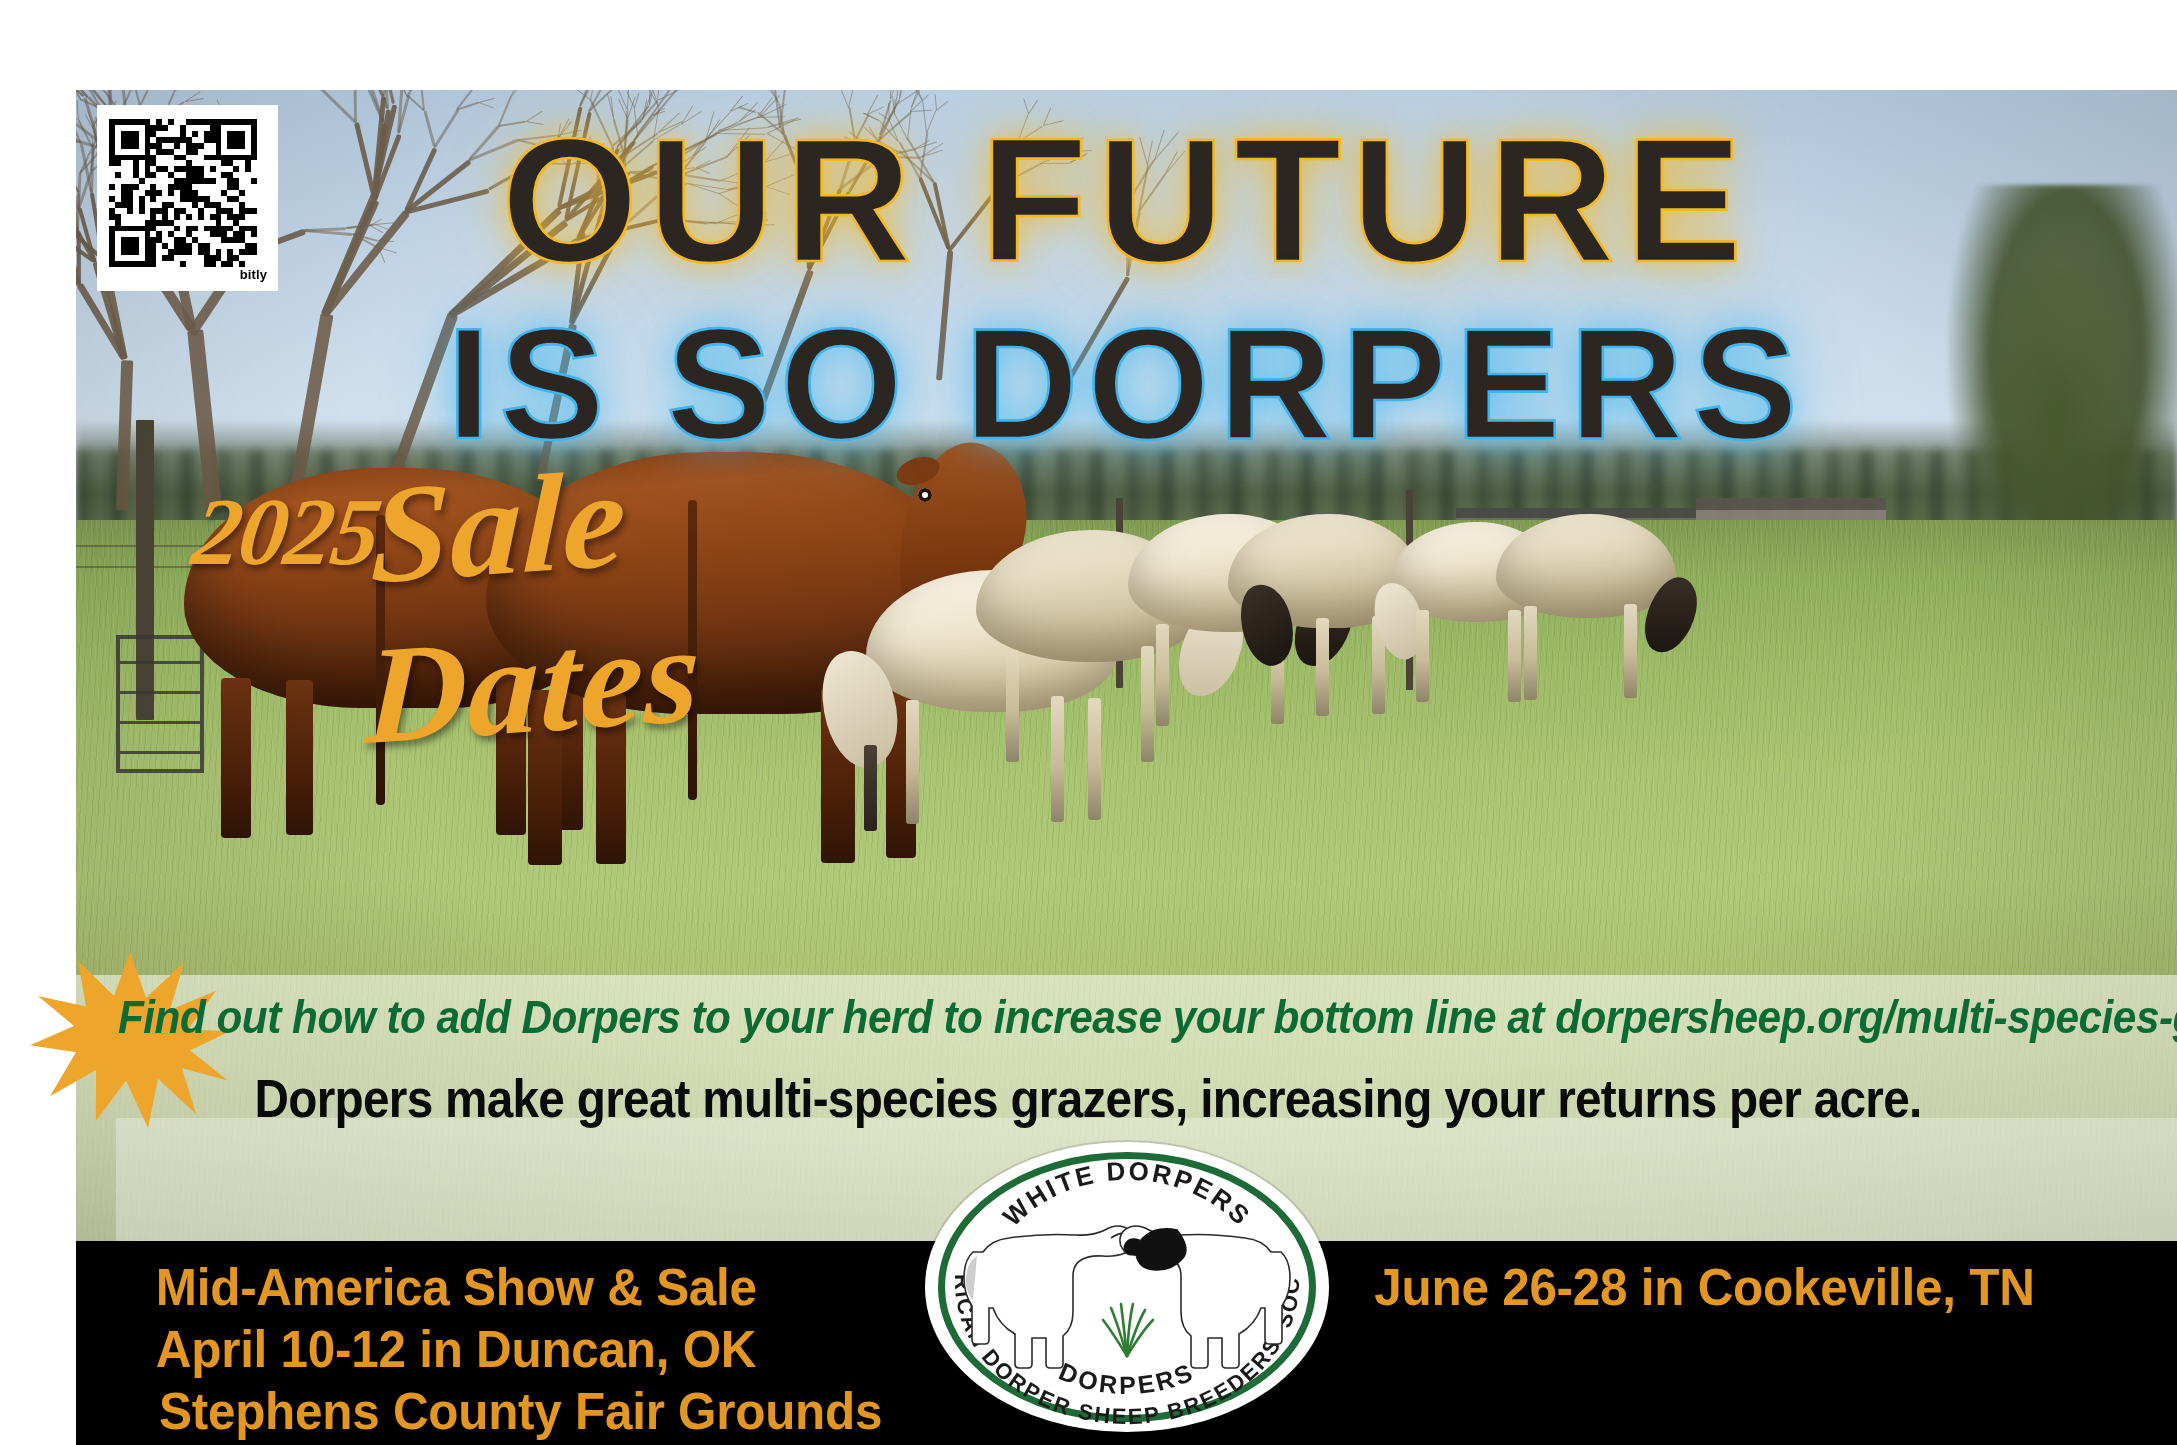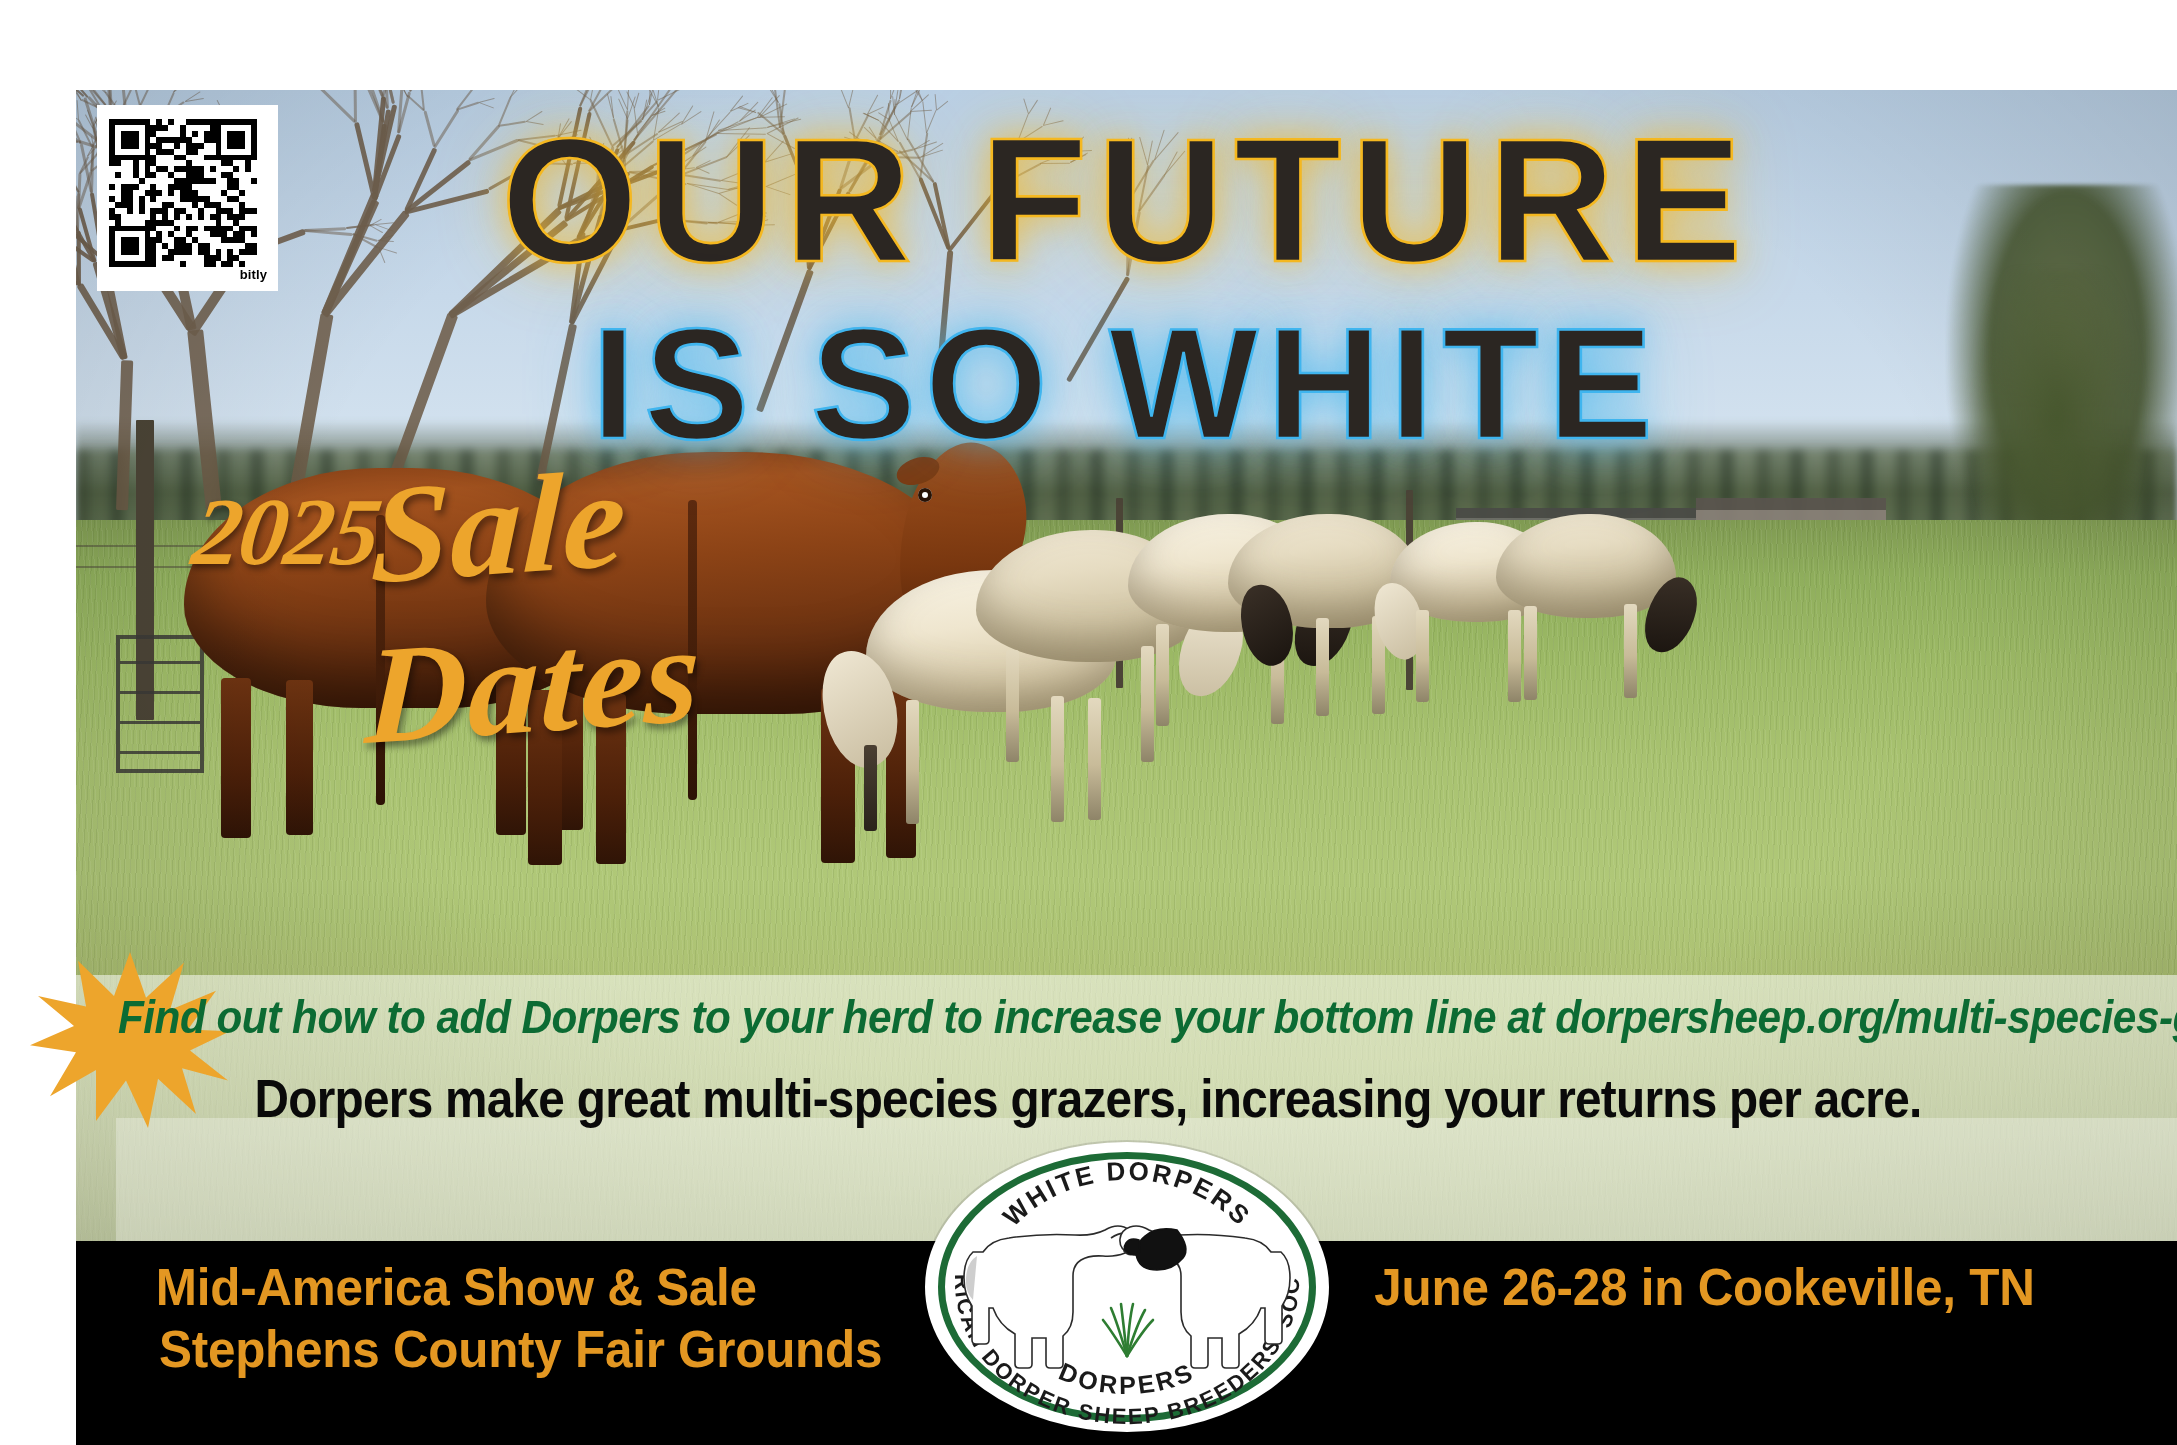--- a/index.html
+++ b/index.html
@@ -705,21 +705,21 @@
       <div class="sleg" style="left:1548px;top:514px;height:94px"></div>
     </div>
 
     <div class="photovig"></div>
 
     <div class="headline">
       <div class="hl-line hl1">
         <span class="tube">OUR FUTURE</span>
       </div>
       <div class="hl-line hl2">
-        <span class="tube">IS SO WHITE</span>
+        <span class="tube">IS SO DORPERS</span>
       </div>
     </div>
 
     <div class="saledates">
       <div class="yr">2025</div>
       <div class="scr">Sale Dates</div>
     </div>
   </div>
 
   <div class="qrbox">
@@ -975,20 +975,21 @@
 
   <div class="msg-black">
     <span>Dorpers make great multi-species grazers, increasing your returns per acre.</span>
   </div>
 
 
   <div class="blackbar"></div>
 
   <div class="evt left">
     <div><span>Mid-America Show &amp; Sale</span></div>
+    <div><span>April 10-12 in Duncan, OK</span></div>
     <div><span>Stephens County Fair Grounds</span></div>
   </div>
 
   <div class="evt right">
     <div><span>June 26-28 in Cookeville, TN</span></div>
   </div>
 
   <div class="logo">
     <div class="logo-oval"></div>
     <div class="logo-ring"></div>

